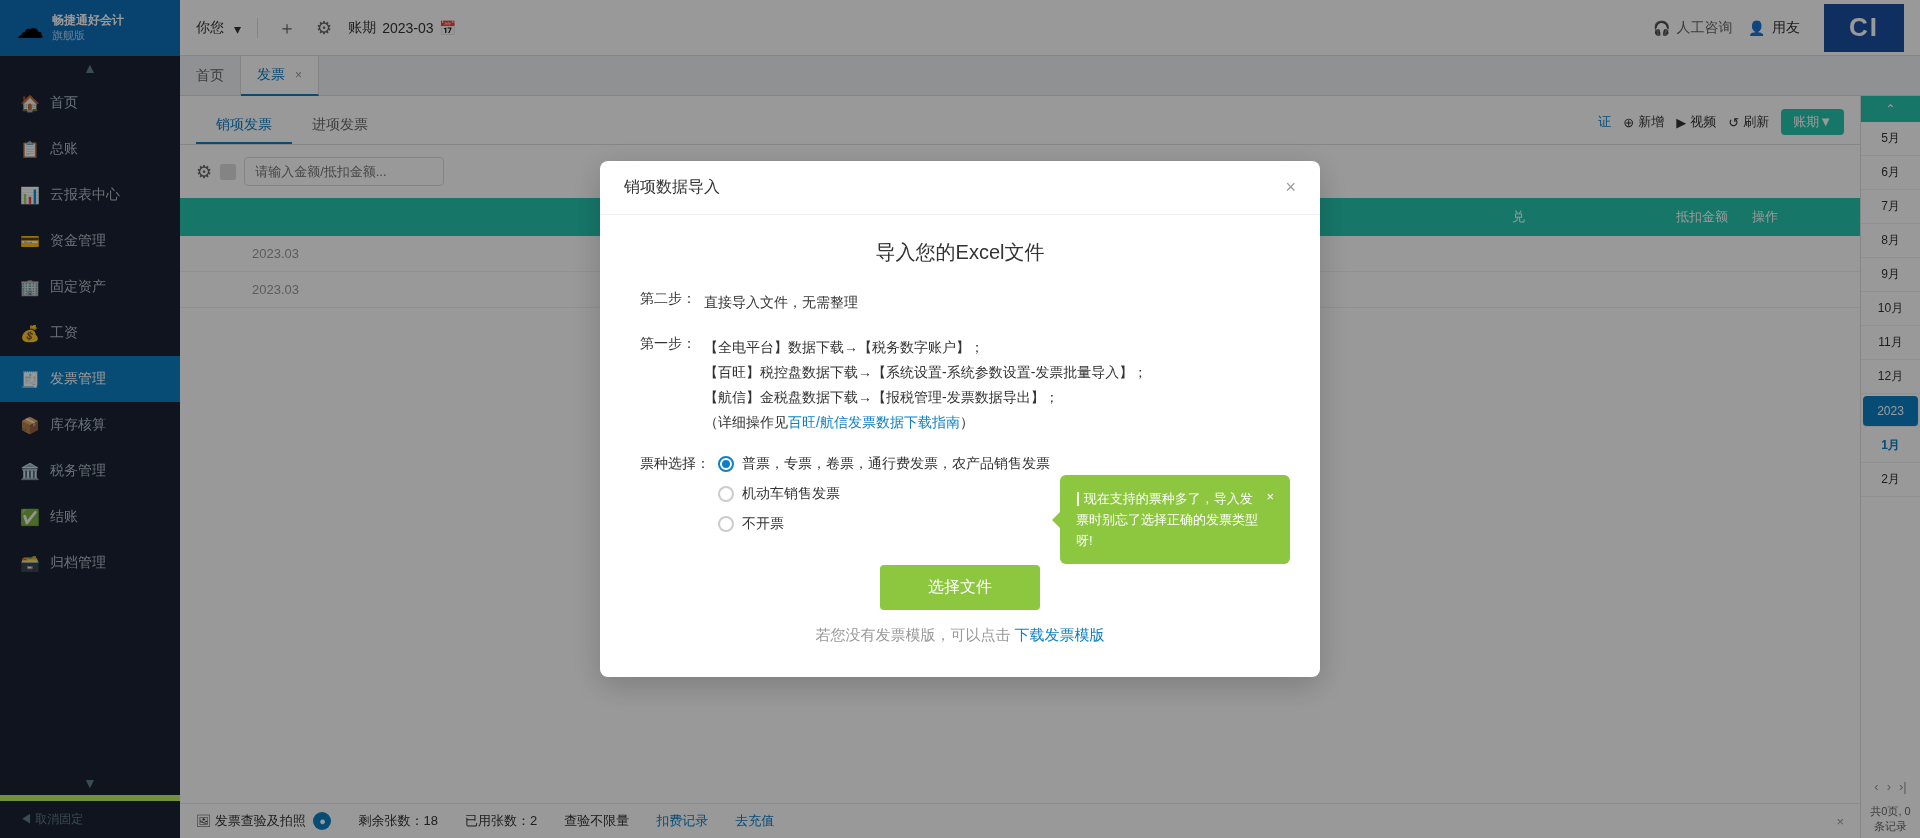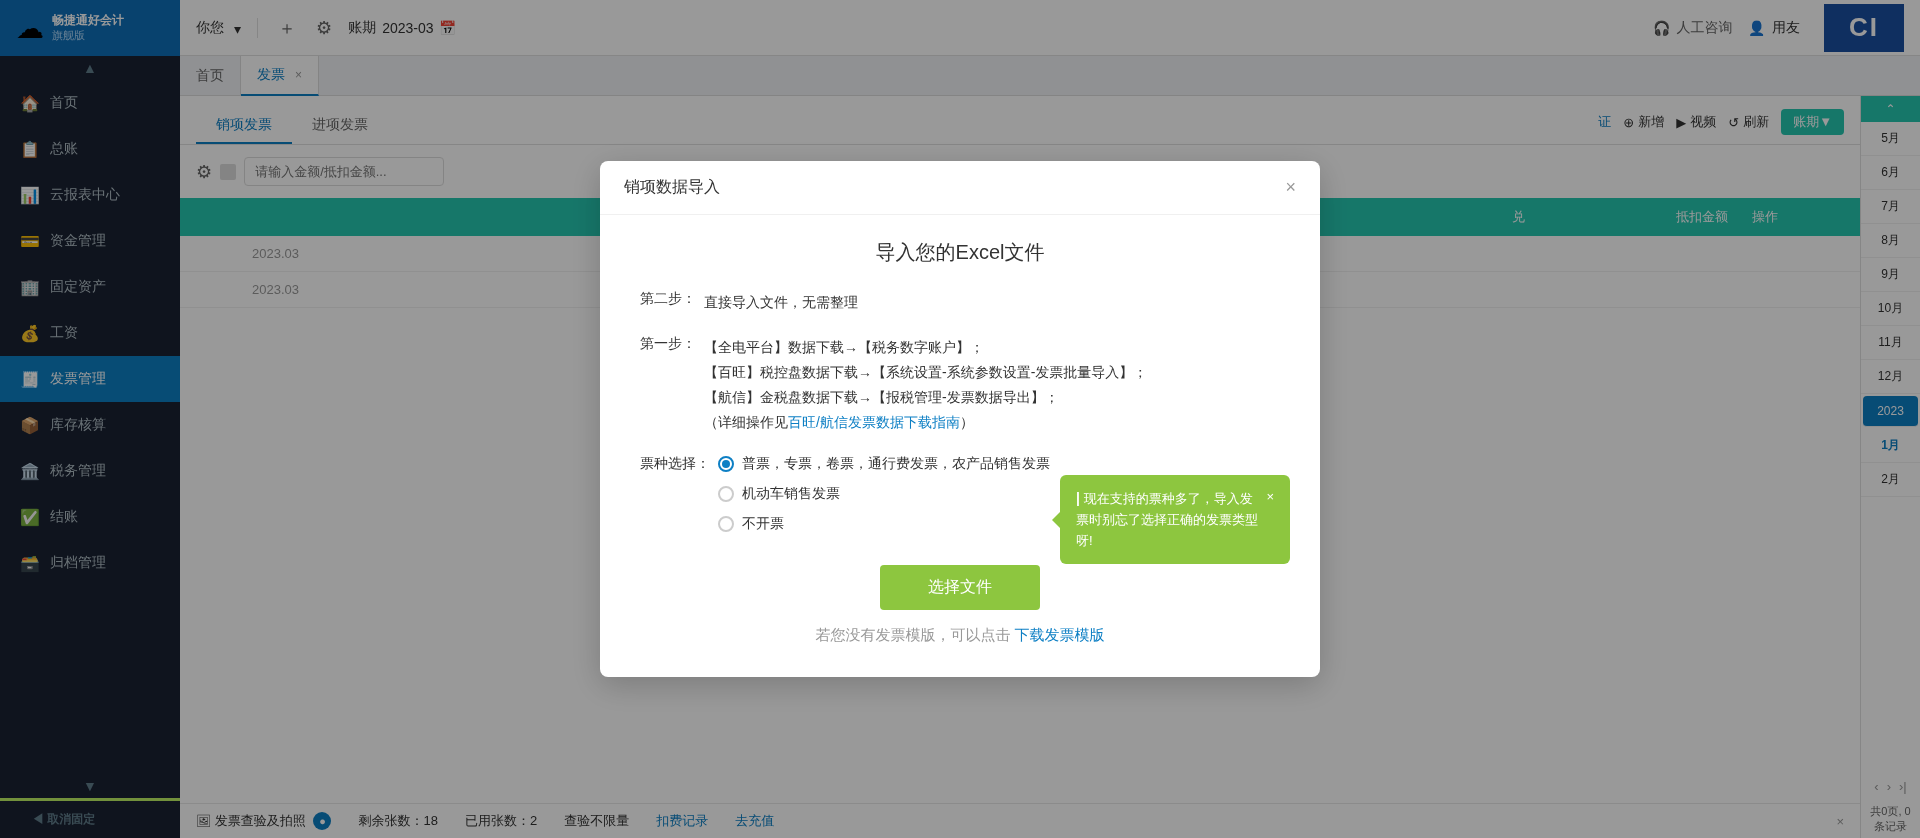--- a/index.html
+++ b/index.html
@@ -12,21 +12,21 @@
     .sidebar { width: 180px; background: #1a2233; display: flex; flex-direction: column; height: 100%; flex-shrink: 0; }
     .sidebar-logo { background: #0e6eb8; padding: 12px 16px; display: flex; align-items: center; gap: 8px; height: 56px; }
     .sidebar-logo-text { color: #fff; font-size: 12px; font-weight: bold; line-height: 1.2; }
     .sidebar-logo-sub { color: #aad4f5; font-size: 11px; }
     .sidebar-scroll { flex: 1; overflow-y: auto; overflow-x: hidden; }
     .sidebar-scroll::-webkit-scrollbar { width: 4px; }
     .sidebar-scroll::-webkit-scrollbar-thumb { background: #3a4a60; }
     .sidebar-item { display: flex; align-items: center; gap: 10px; padding: 13px 20px; color: #b0bec5; cursor: pointer; font-size: 14px; }
     .sidebar-item.active { background: #0d7fc4; color: #fff; }
     .sidebar-icon { width: 20px; height: 20px; display: flex; align-items: center; justify-content: center; font-size: 16px; flex-shrink: 0; }
-    .sidebar-bottom { padding: 10px 32px; color: #607d8b; font-size: 12px; cursor: pointer; border-top: 3px solid #bef264; font-weight: bold; }
+    .sidebar-bottom { padding: 10px 20px; color: #607d8b; font-size: 12px; cursor: pointer; border-top: 6px solid #bef264; }
     .scroll-arrow { display: flex; justify-content: center; padding: 4px; color: #607d8b; cursor: pointer; }
 
     
     .main-area { flex: 1; display: flex; flex-direction: column; overflow: hidden; }
 
     
     .top-bar { background: #fff; height: 56px; display: flex; align-items: center; padding: 0 16px; gap: 12px; border-bottom: 1px solid #e0e0e0; flex-shrink: 0; }
     .top-bar-account { display: flex; align-items: flex-end; gap: 10px; color: #333; font-size: 14px; cursor: pointer; }
     .top-bar-divider { width: 1px; height: 20px; background: #e0e0e0; margin: 0 4px; }
     .top-bar-icon { color: #666; font-size: 18px; cursor: pointer; padding: 4px; }

